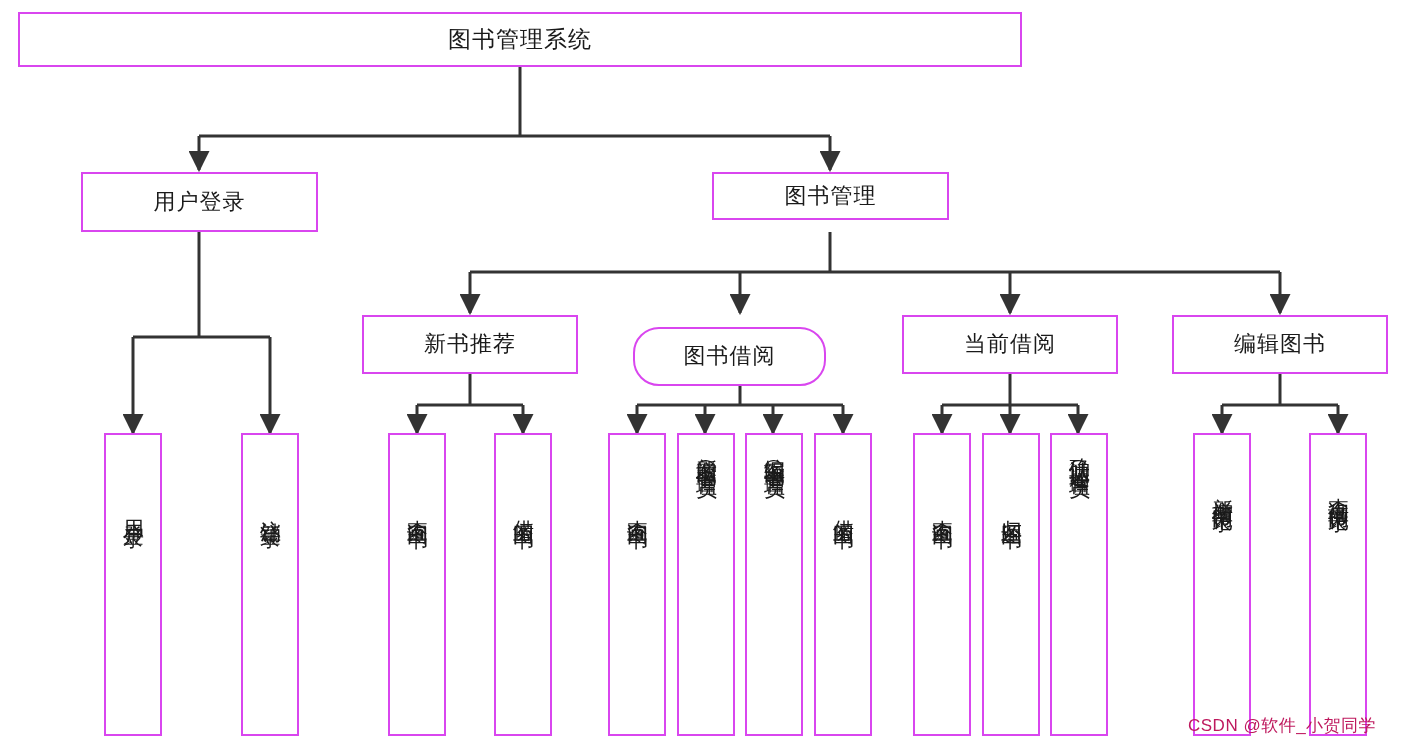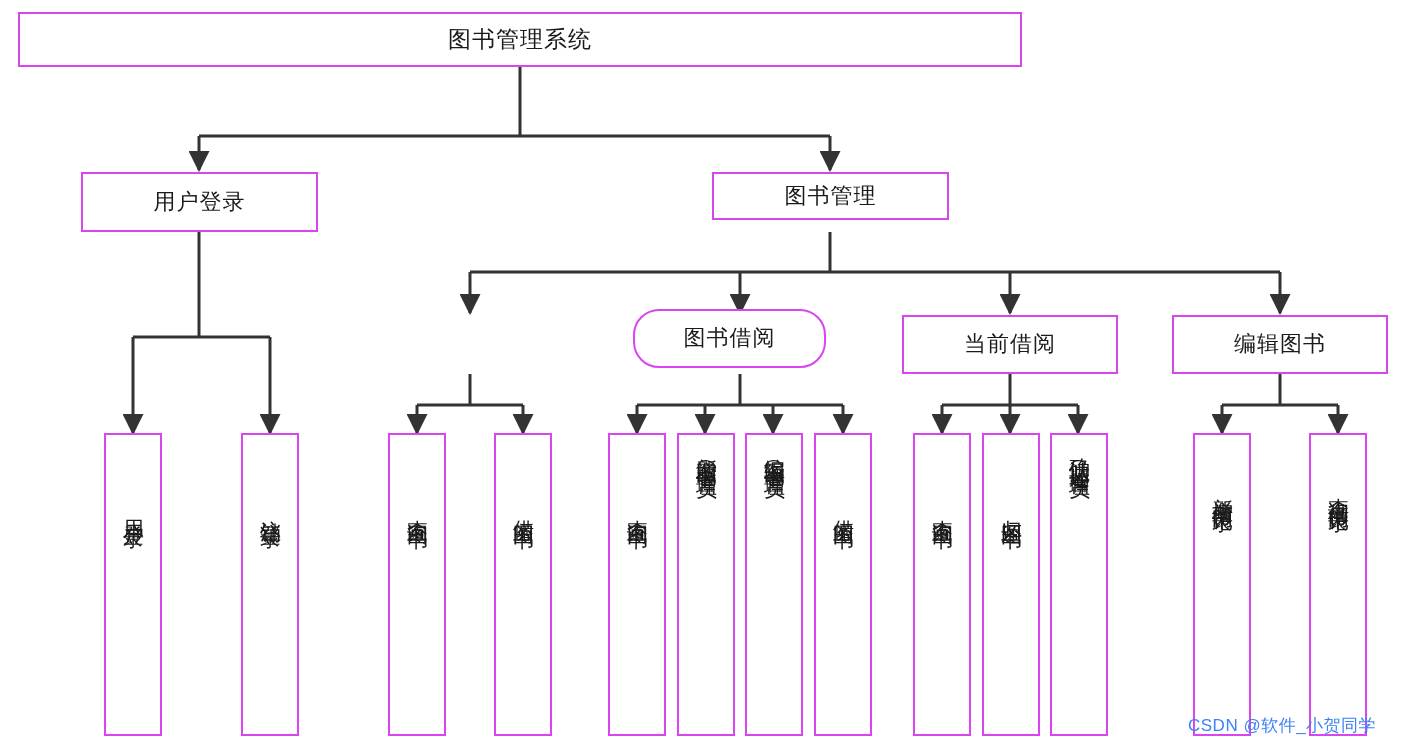--- a/index.html
+++ b/index.html
@@ -62,21 +62,21 @@
     padding-top: 62px;
   }
   .node.vert.mid2 .lbl {
     padding-top: 40px;
   }
   .watermark {
     position: absolute;
     left: 1188px;
     top: 714px;
     font-size: 17px;
-    color: #3b82f6;
+    color: #be185d;
     letter-spacing: 0.5px;
     z-index: 5;
     white-space: nowrap;
   }
 </style>
 </head>
 <body>
 
 <div id="canvas">
 
@@ -136,21 +136,24 @@
     <span class="lbl">图书管理系统</span>
   </div>
 
   <div class="node horiz" style="left:81px; top:172px; width:237px; height:60px;">
     <span class="lbl">用户登录</span>
   </div>
   <div class="node horiz" style="left:712px; top:172px; width:237px; height:48px;">
     <span class="lbl">图书管理</span>
   </div>
 
-  <div class="node horiz" style="left:633px; top:309px; width:193px; height:59px;border-radius:26px;">
+  <div class="node horiz" style="left:362px; top:315px; width:216px; height:59px;">
+    <span class="lbl">新书推荐</span>
+  </div>
+  <div class="node horiz" style="left:633px; top:327px; width:193px; height:59px;border-radius:26px;">
     <span class="lbl">图书借阅</span>
   </div>
   <div class="node horiz" style="left:902px; top:315px; width:216px; height:59px;">
     <span class="lbl">当前借阅</span>
   </div>
   <div class="node horiz" style="left:1172px; top:315px; width:216px; height:59px;">
     <span class="lbl">编辑图书</span>
   </div>
 
   <div class="node vert mid" style="left:104px; top:433px; width:58px; height:303px;">

